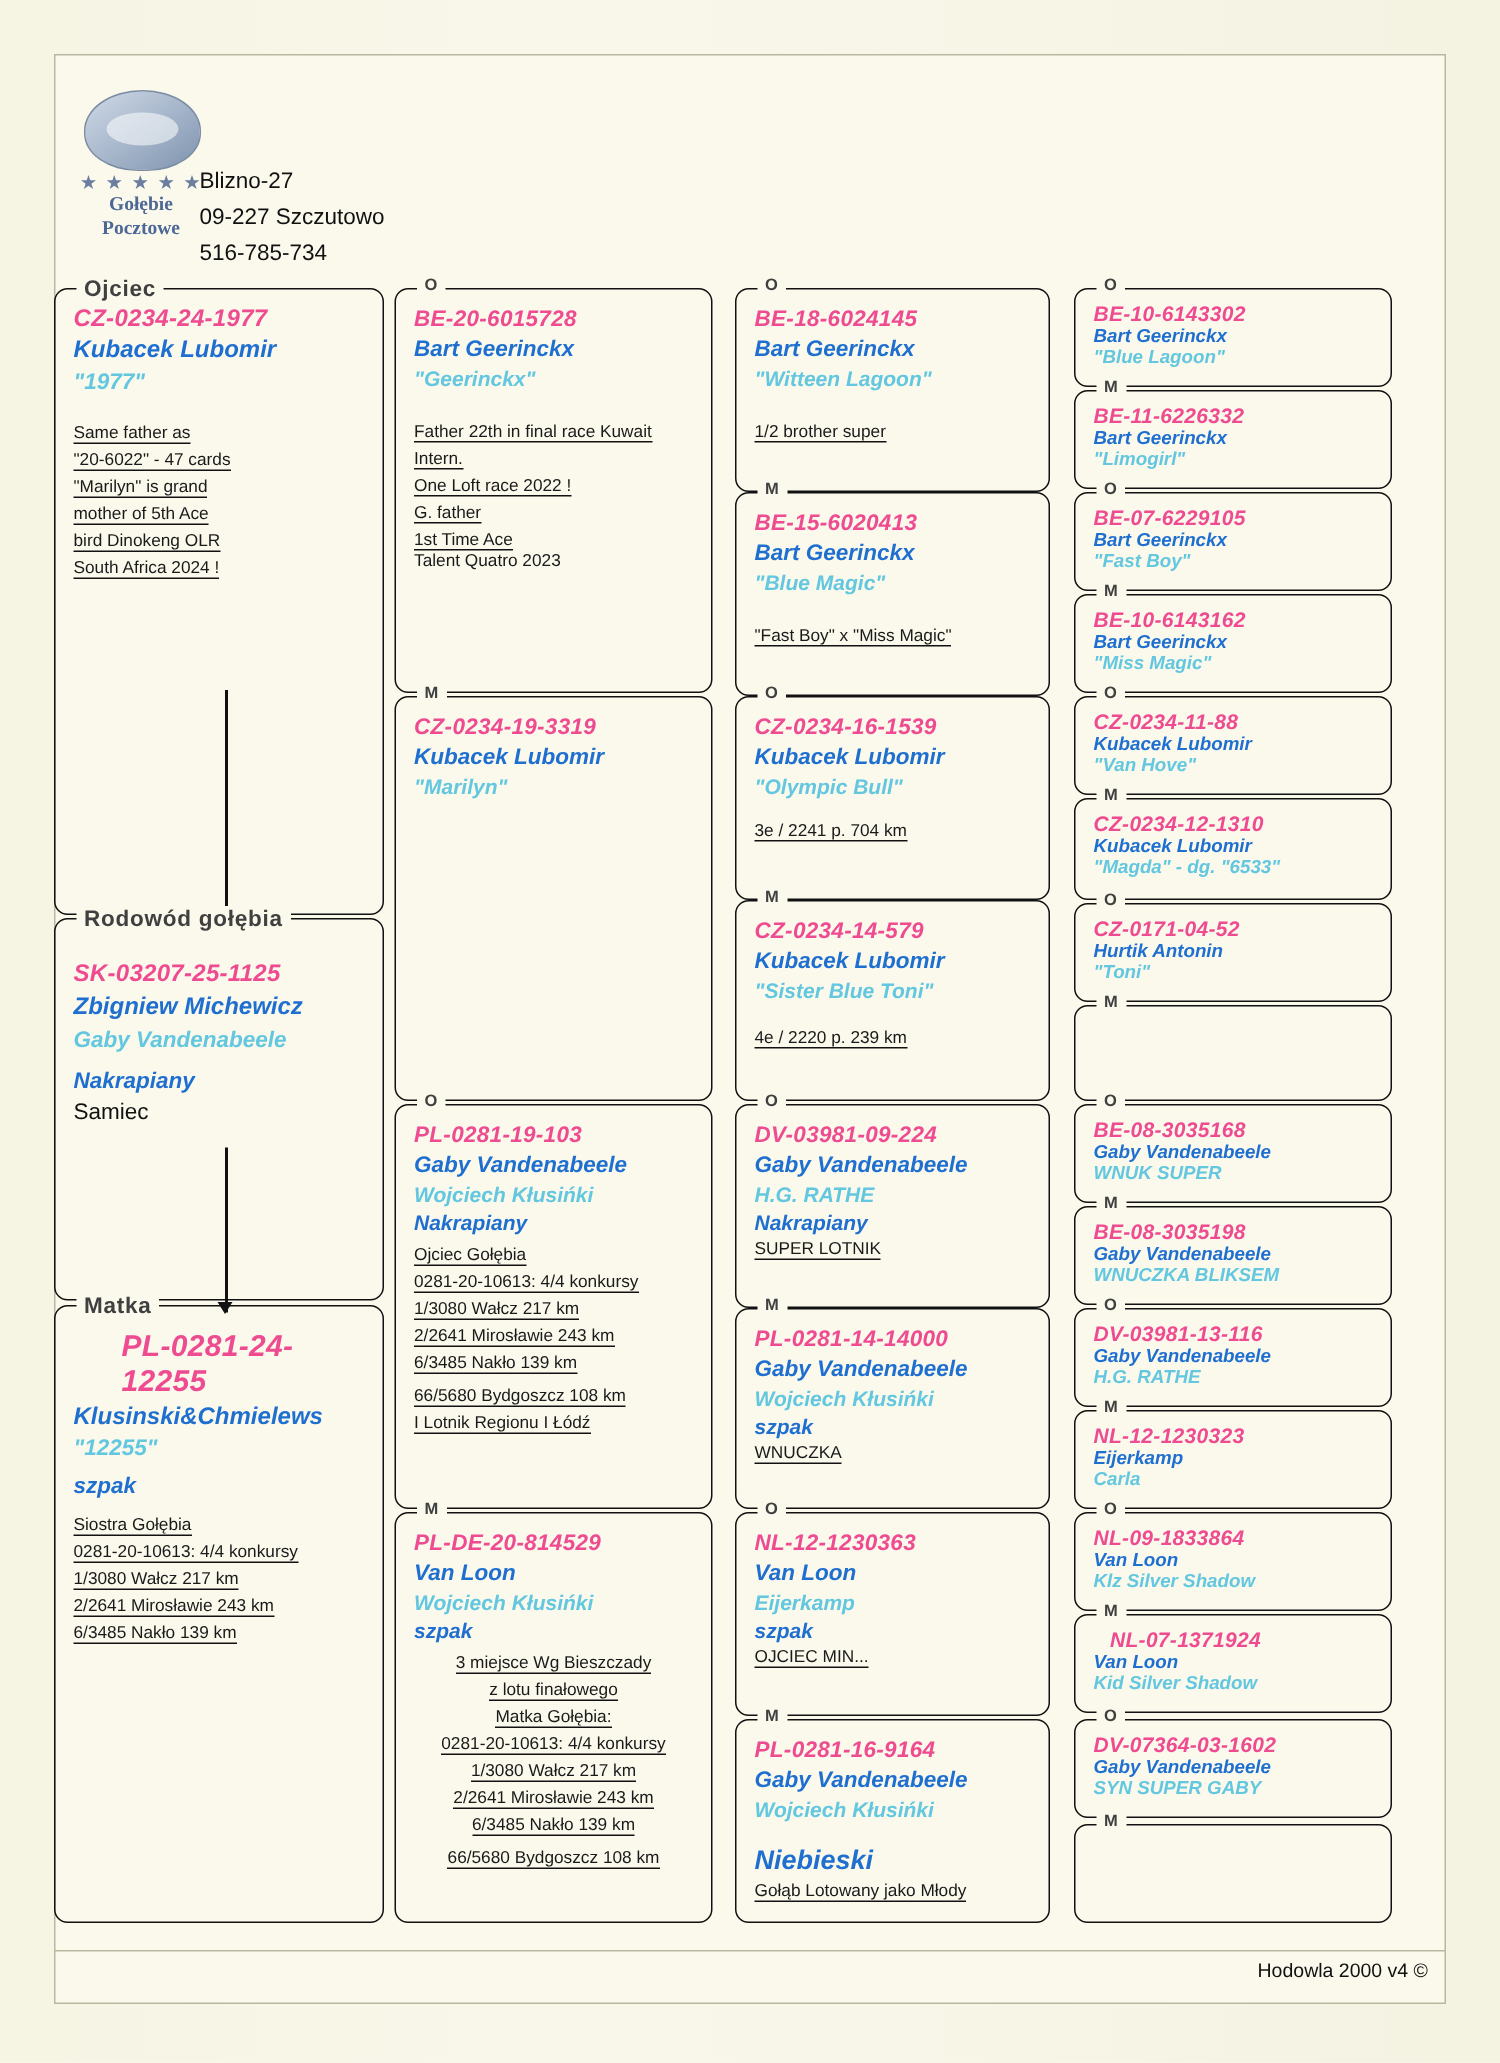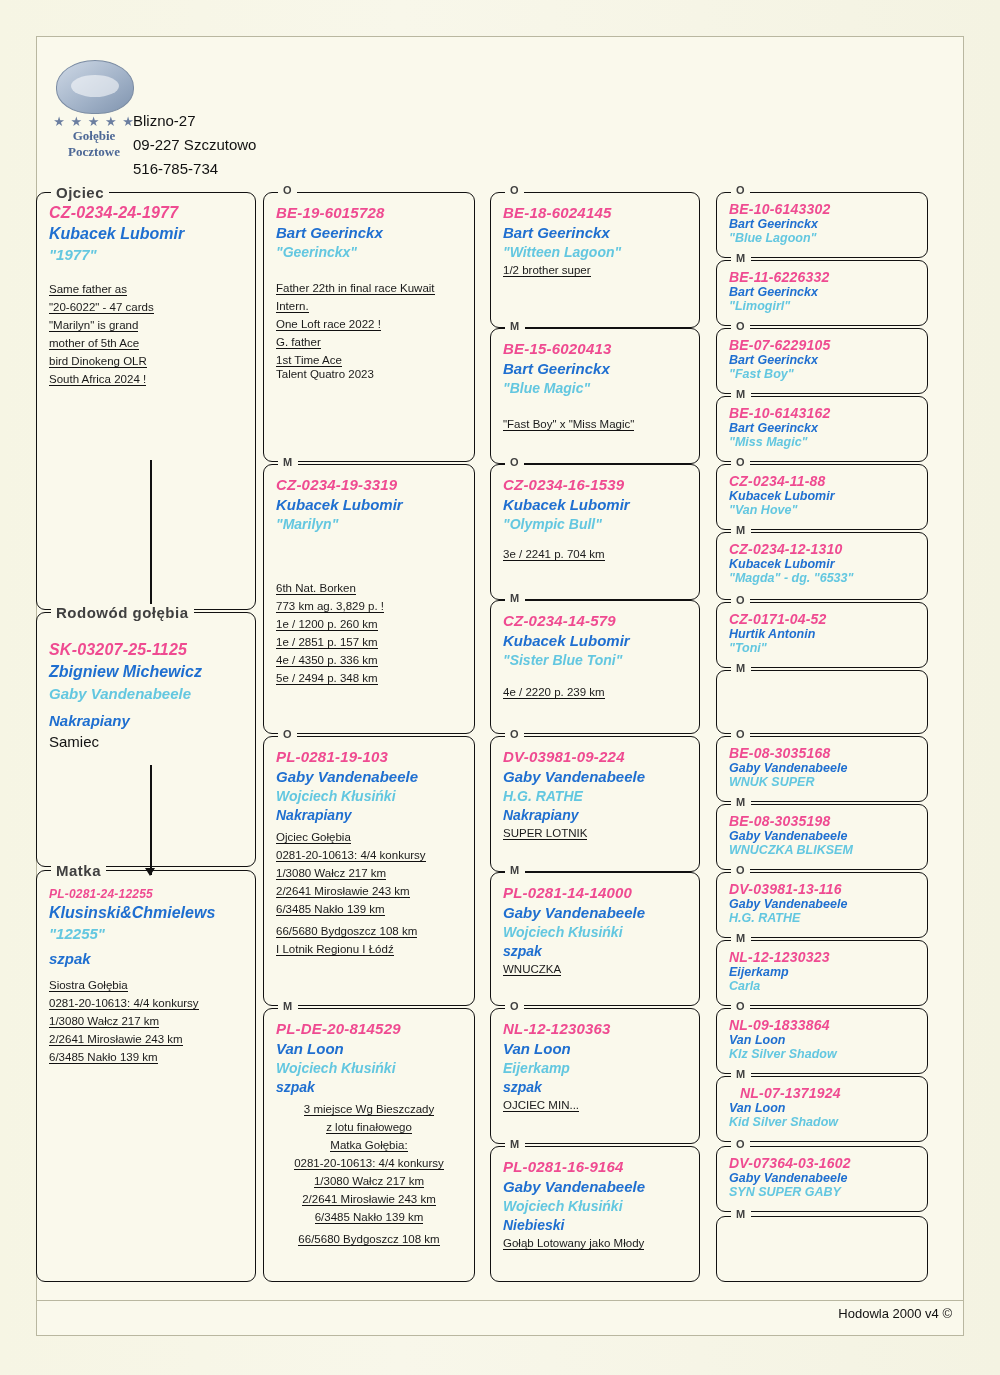--- a/index.html
+++ b/index.html
@@ -155,65 +155,57 @@
       <div class="owner" style="font-size:16px;margin-top:4px;">Zbigniew Michewicz</div>
       <div class="nick" style="font-size:15px;margin-top:4px;">Gaby Vandenabeele</div>
       <div class="owner" style="font-size:15px;margin-top:10px;">Nakrapiany</div>
       <div class="plain" style="font-size:15px;margin-top:4px;">Samiec</div>
     </div>
   </div>
 
   <div class="box c1" style="top:870px;width:220px;height:412px;">
     <div class="tag big">Matka</div>
     <div class="pad" style="padding-top:16px;">
-      <div class="ring" style="font-size:12px;">PL-0281-24-12255</div>
+      <div class="ring" style="font-size:20px;margin-left:32px;">PL-0281-24-12255</div>
       <div class="owner" style="font-size:16px;margin-top:3px;">Klusinski&amp;Chmielews</div>
       <div class="nick" style="font-size:15px;margin-top:3px;">"12255"</div>
       <div class="owner" style="font-size:15px;margin-top:8px;">szpak</div>
       <div style="margin-top:8px;">
         <div class="sm u">Siostra Gołębia</div><br>
         <div class="sm u">0281-20-10613: 4/4 konkursy</div><br>
         <div class="sm u">1/3080    Wałcz          217 km</div><br>
         <div class="sm u">2/2641    Mirosławie  243 km</div><br>
         <div class="sm u">6/3485    Nakło          139 km</div>
       </div>
     </div>
   </div>
 
   <div class="box c2" style="top:192px;width:212px;height:270px;">
     <div class="tag">O</div>
     <div class="pad">
-      <div class="ring" style="font-size:15px;">BE-19-6015728</div>
+      <div class="ring" style="font-size:15px;">BE-20-6015728</div>
       <div class="owner" style="font-size:15px;margin-top:3px;">Bart Geerinckx</div>
       <div class="nick" style="font-size:14px;margin-top:3px;">"Geerinckx"</div>
       <div style="margin-top:18px;">
         <div class="sm u">Father 22th in final race Kuwait</div><br>
         <div class="sm u">Intern.</div><br>
         <div class="sm u">One Loft race 2022 !</div><br>
         <div class="sm u">G. father</div><br>
         <div class="sm u">1st Time Ace</div><br>
         <div class="sm">Talent Quatro 2023</div>
       </div>
     </div>
   </div>
 
   <div class="box c2" style="top:464px;width:212px;height:270px;">
     <div class="tag">M</div>
     <div class="pad">
       <div class="ring" style="font-size:15px;">CZ-0234-19-3319</div>
       <div class="owner" style="font-size:15px;margin-top:3px;">Kubacek Lubomir</div>
       <div class="nick" style="font-size:14px;margin-top:3px;">"Marilyn"</div>
-      <div style="margin-top:46px;">
-        <div class="sm u">6th Nat. Borken</div><br>
-        <div class="sm u">773 km ag. 3,829 p. !</div><br>
-        <div class="sm u">1e / 1200 p. 260 km</div><br>
-        <div class="sm u">1e / 2851 p. 157 km</div><br>
-        <div class="sm u">4e / 4350 p. 336 km</div><br>
-        <div class="sm u">5e / 2494 p. 348 km</div>
-      </div>
     </div>
   </div>
 
   <div class="box c2" style="top:736px;width:212px;height:270px;">
     <div class="tag">O</div>
     <div class="pad">
       <div class="ring" style="font-size:15px;">PL-0281-19-103</div>
       <div class="owner" style="font-size:15px;margin-top:3px;">Gaby Vandenabeele</div>
       <div class="nick" style="font-size:14px;margin-top:3px;">Wojciech Kłusińki</div>
       <div class="owner" style="font-size:14px;margin-top:3px;">Nakrapiany</div>
@@ -248,21 +240,21 @@
       </div>
     </div>
   </div>
 
   <div class="box c3" style="top:192px;width:210px;height:136px;">
     <div class="tag">O</div>
     <div class="pad">
       <div class="ring" style="font-size:15px;">BE-18-6024145</div>
       <div class="owner" style="font-size:15px;margin-top:3px;">Bart Geerinckx</div>
       <div class="nick" style="font-size:14px;margin-top:3px;">"Witteen Lagoon"</div>
-      <div class="sm u" style="margin-top:4px;">1/2 brother super</div>
+      <div class="sm u" style="margin-top:22px;">1/2 brother super</div>
     </div>
   </div>
 
   <div class="box c3" style="top:328px;width:210px;height:136px;">
     <div class="tag">M</div>
     <div class="pad">
       <div class="ring" style="font-size:15px;">BE-15-6020413</div>
       <div class="owner" style="font-size:15px;margin-top:3px;">Bart Geerinckx</div>
       <div class="nick" style="font-size:14px;margin-top:3px;">"Blue Magic"</div>
       <div class="sm u" style="margin-top:22px;">"Fast Boy" x "Miss Magic"</div>
@@ -321,21 +313,21 @@
       <div class="sm u" style="margin-top:2px;">OJCIEC MIN...</div>
     </div>
   </div>
 
   <div class="box c3" style="top:1146px;width:210px;height:136px;">
     <div class="tag">M</div>
     <div class="pad">
       <div class="ring" style="font-size:15px;">PL-0281-16-9164</div>
       <div class="owner" style="font-size:15px;margin-top:3px;">Gaby Vandenabeele</div>
       <div class="nick" style="font-size:14px;margin-top:3px;">Wojciech Kłusińki</div>
-      <div class="owner" style="font-size:14px;margin-top:3px;">Niebieski</div>
+      <div class="owner" style="font-size:18px;margin-top:16px;">Niebieski</div>
       <div class="sm u" style="margin-top:2px;">Gołąb Lotowany jako Młody</div>
     </div>
   </div>
 
   <div class="box c4" style="top:192px;width:212px;height:66px;">
     <div class="tag">O</div>
     <div class="pad" style="padding-top:8px;">
       <div class="ring" style="font-size:14px;">BE-10-6143302</div>
       <div class="owner" style="font-size:12.5px;">Bart Geerinckx</div>
       <div class="nick" style="font-size:12.5px;">"Blue Lagoon"</div>

